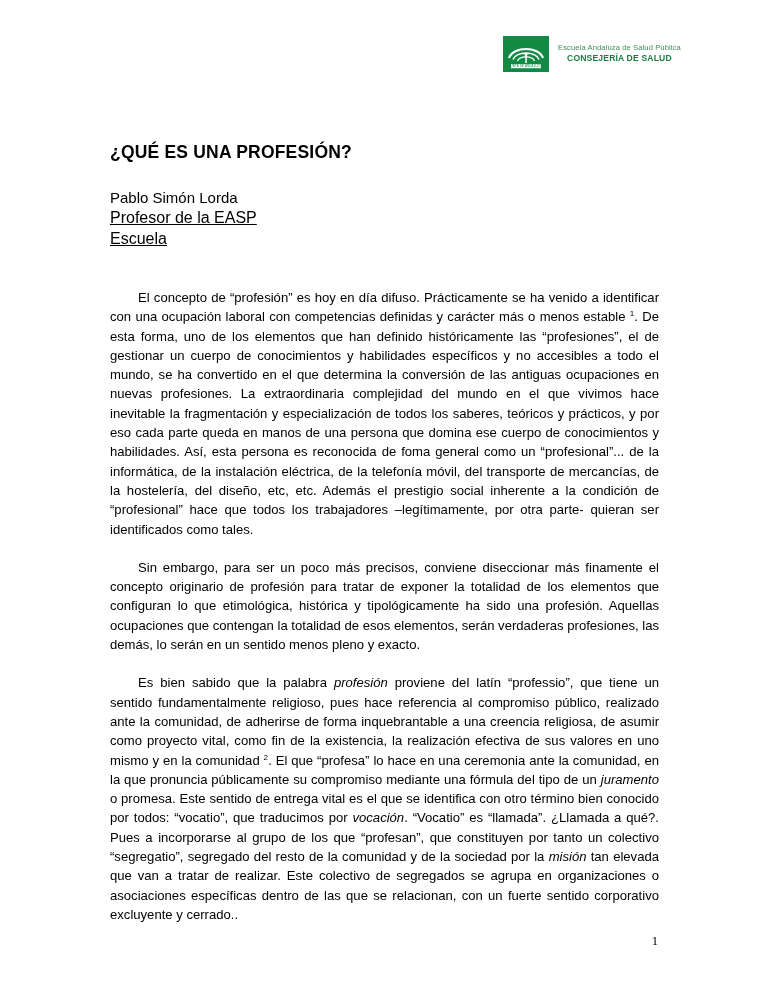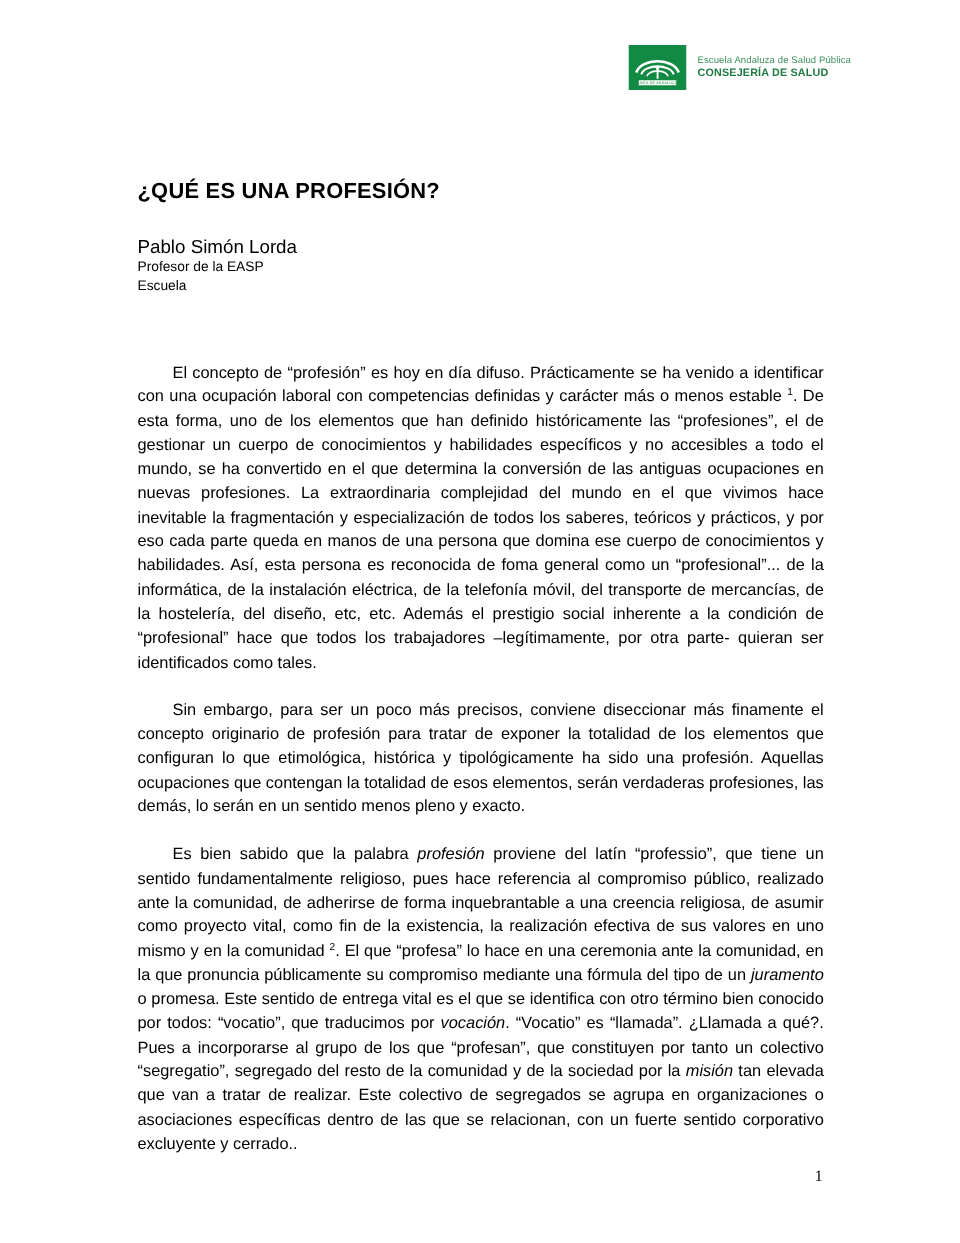--- a/index.html
+++ b/index.html
@@ -32,20 +32,21 @@
     position: relative;
     overflow: hidden;
     flex: none;
   }
   .logo-mark svg { display: block; }
   .logo-text {
     display: flex;
     flex-direction: column;
     justify-content: center;
     line-height: 1.15;
+    text-align: center;
   }
   .logo-line1 {
     font-size: 7.6px;
     color: #3C8F5C;
     letter-spacing: 0.1px;
     white-space: nowrap;
   }
   .logo-line2 {
     font-size: 8.6px;
     font-weight: bold;
@@ -71,22 +72,23 @@
     position: absolute;
     top: 188px;
     left: 110px;
   }
   .author-name {
     font-size: 15px;
     line-height: 1.28;
   }
   .author-role,
   .author-city {
-    font-size: 11px;
+    font-size: 16px;
     line-height: 1.32;
+    text-decoration: underline;
   }
 
   
   .body-copy {
     position: absolute;
     top: 288px;
     left: 110px;
     width: 549px;
   }
   .body-copy p {

